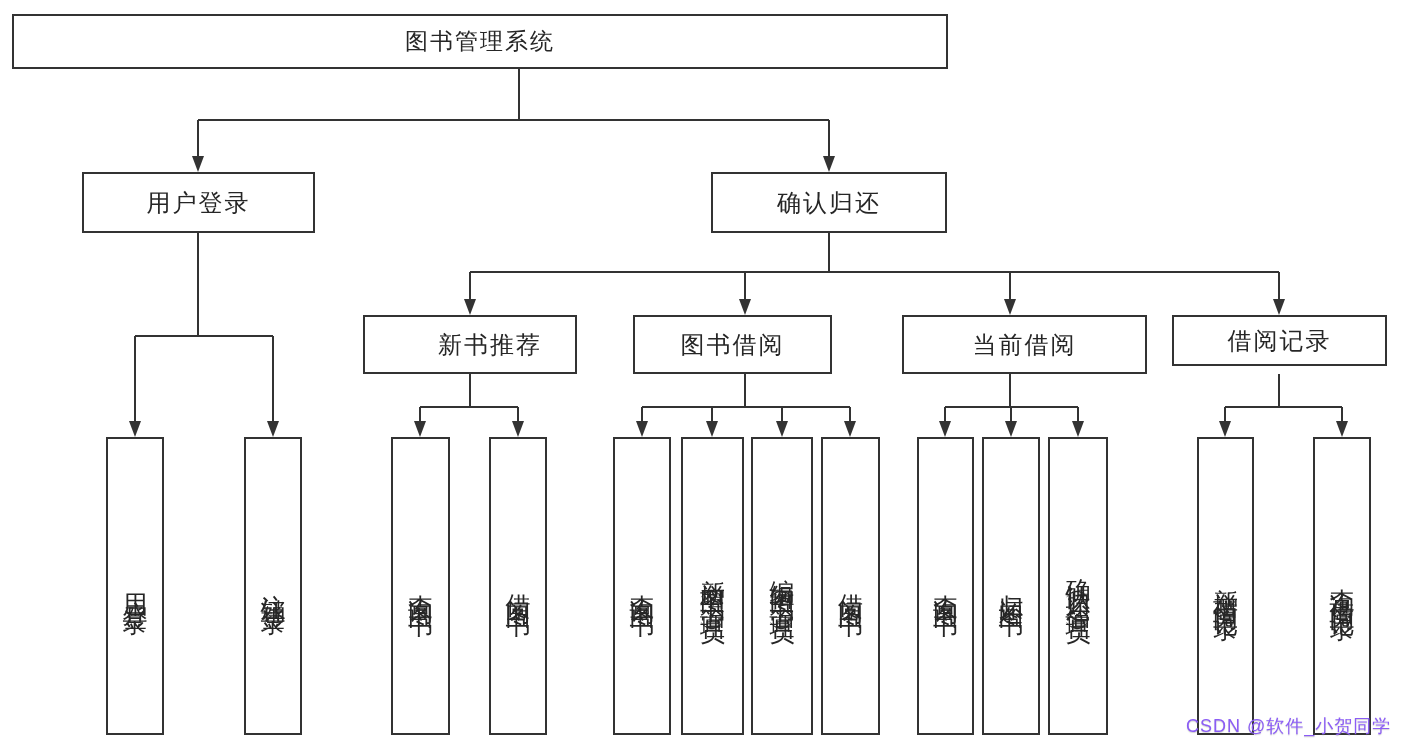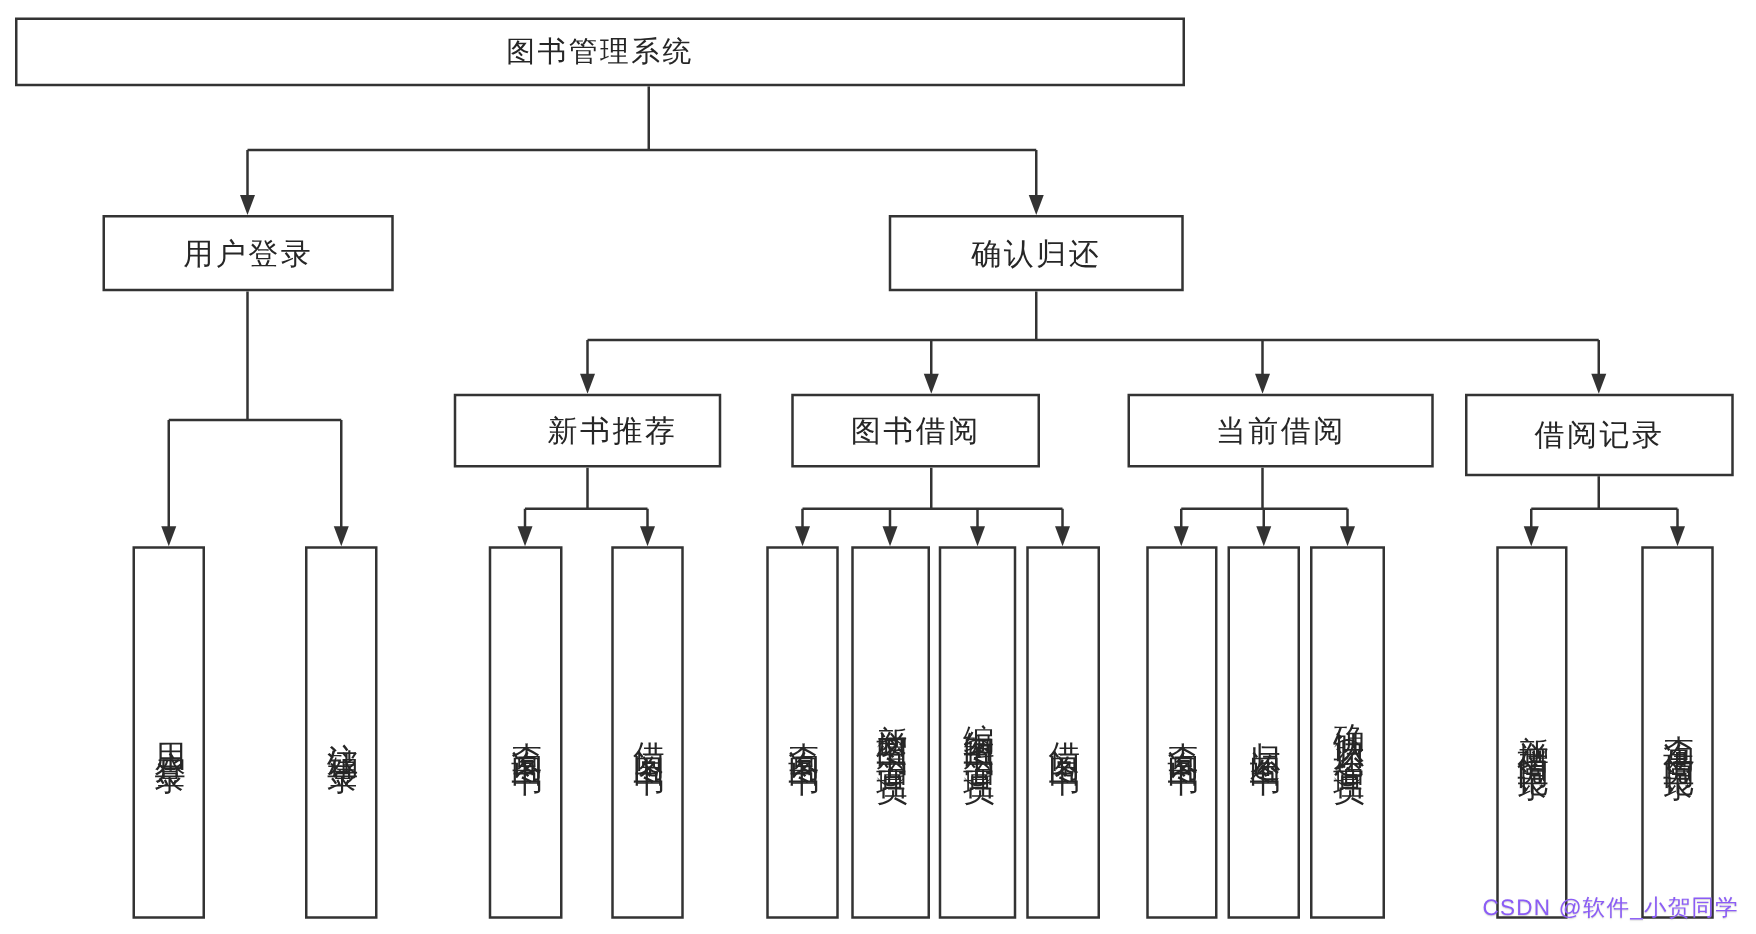--- a/index.html
+++ b/index.html
@@ -160,21 +160,21 @@
 
 <div class="box" style="left:363px; top:315px; width:214px; height:59px;padding-left:40px;">
   <span class="h-label">新书推荐</span>
 </div>
 <div class="box" style="left:633px; top:315px; width:199px; height:59px;">
   <span class="h-label">图书借阅</span>
 </div>
 <div class="box" style="left:902px; top:315px; width:245px; height:59px;">
   <span class="h-label">当前借阅</span>
 </div>
-<div class="box" style="left:1172px; top:315px; width:215px; height:66px;">
+<div class="box" style="left:1172px; top:315px; width:215px; height:51px;">
   <span class="h-label">借阅记录</span>
 </div>
 
 <div class="box v-box" style="left:106px; top:437px; width:58px; height:298px;">用户登录</div>
 <div class="box v-box" style="left:244px; top:437px; width:58px; height:298px;">注销登录</div>
 
 <div class="box v-box" style="left:391px; top:437px; width:59px; height:298px;">查询图书</div>
 <div class="box v-box" style="left:489px; top:437px; width:58px; height:298px;">借阅图书</div>
 
 <div class="box v-box" style="left:613px; top:437px; width:58px; height:298px;">查询图书</div>

